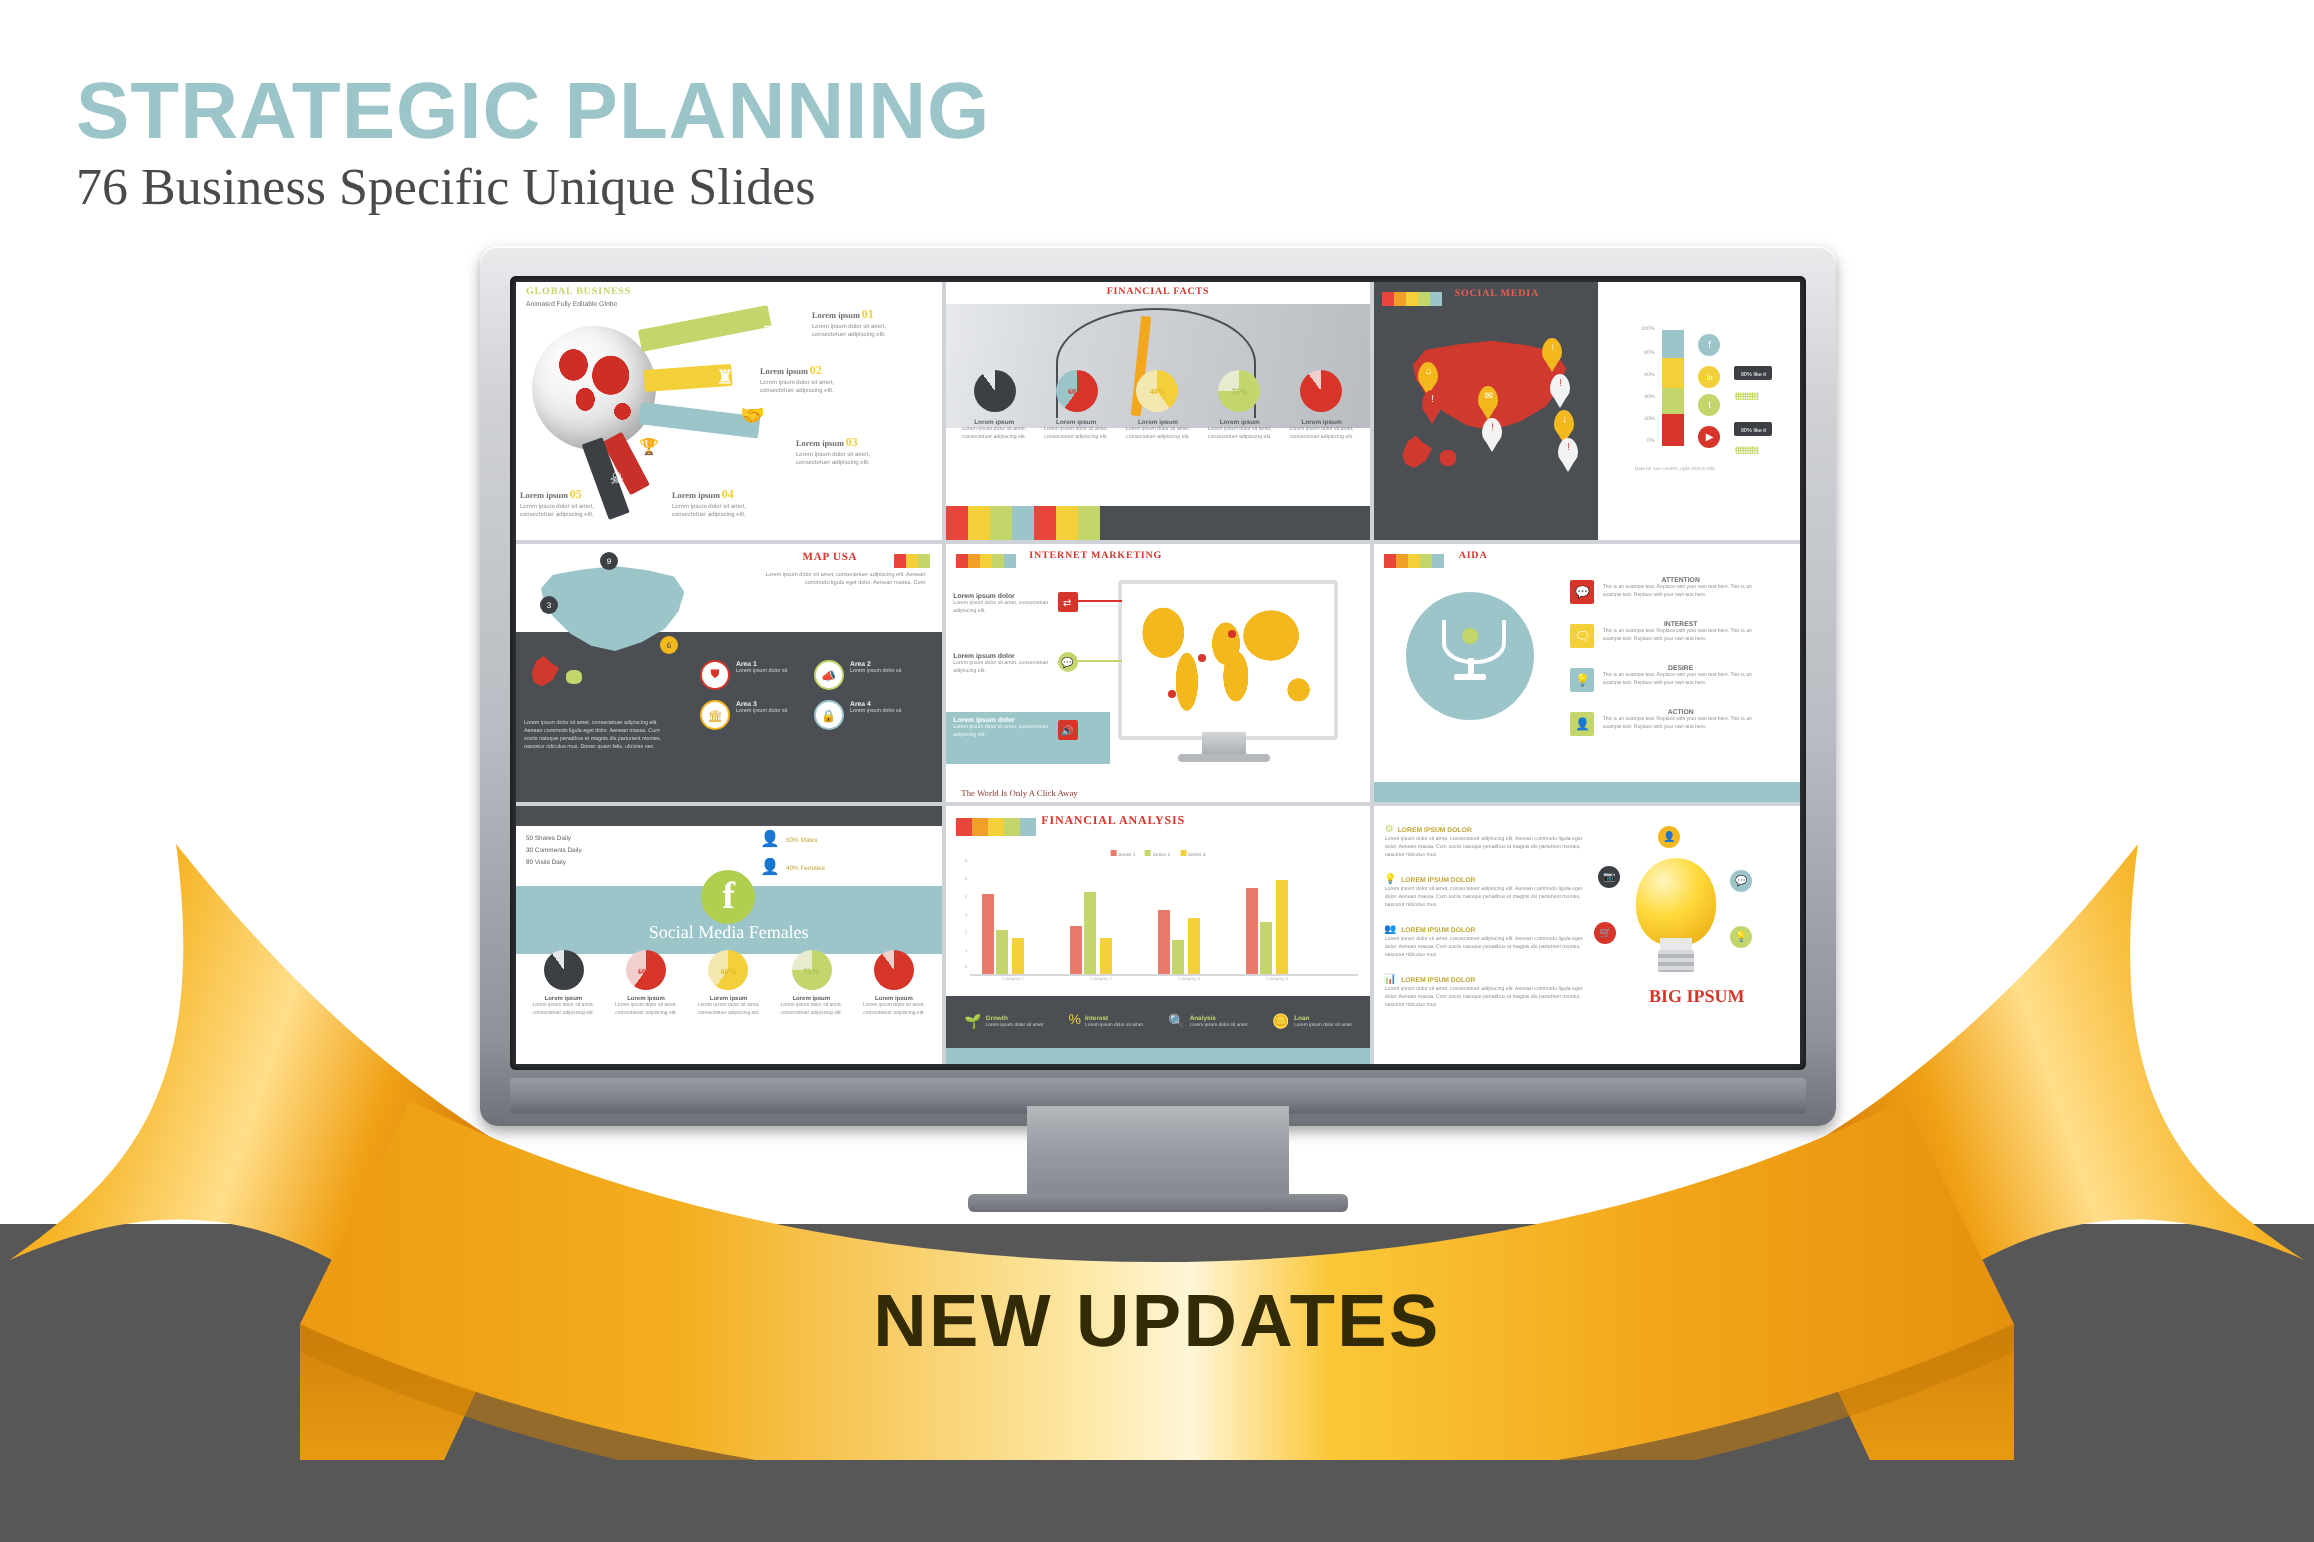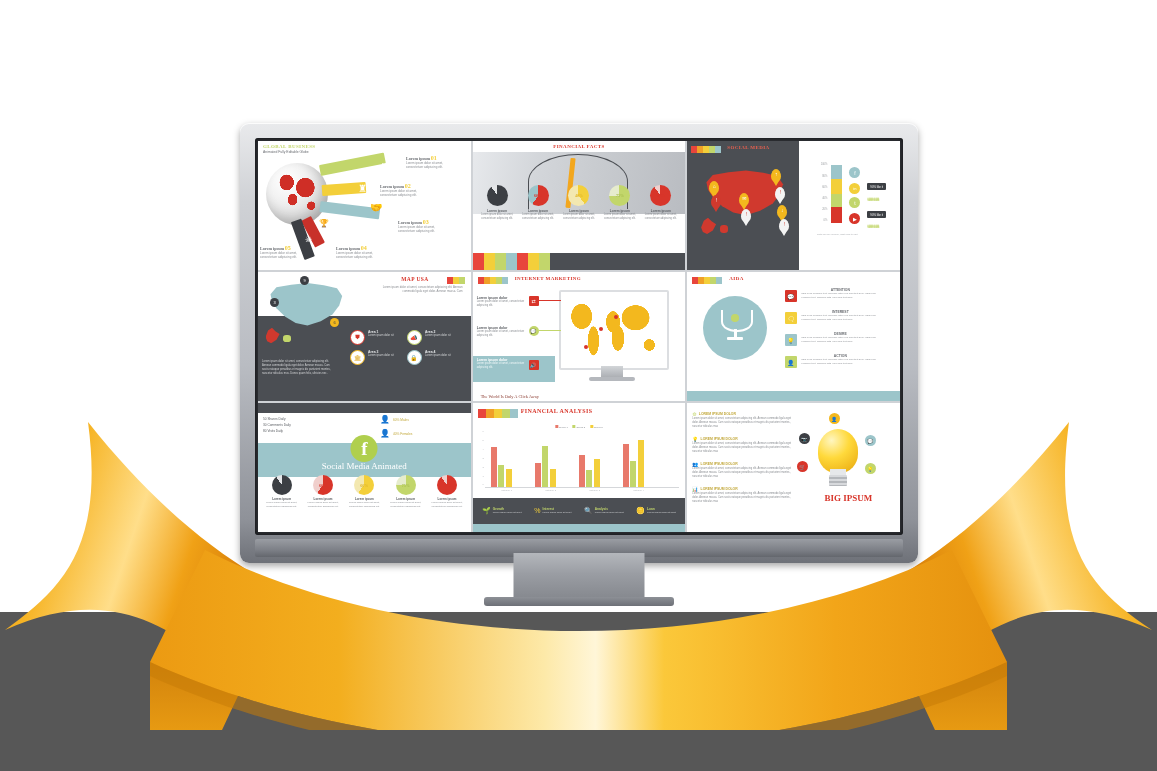--- a/index.html
+++ b/index.html
@@ -181,20 +181,24 @@
   }
 </style>
 </head>
 <body>
 
 <div class="stage">
 
   <div class="bg-white"></div>
   <div class="bg-gray"></div>
 
+  <div class="headline">
+    <div class="t1">STRATEGIC PLANNING</div>
+    <div class="t2">76 Business Specific Unique Slides</div>
+  </div>
 
   <div class="monitor">
     <div class="mon-frame"></div>
     <div class="mon-inner">
       <div class="mon-screen">
         <div class="slide-grid">
 
           <div class="slide">
             <div class="s-title" style="left:5px;top:3px;font-size:5px;color:#c2d66b;">GLOBAL BUSINESS</div>
             <div style="position:absolute;left:5px;top:9px;font-size:3.4px;color:#6b6e73;">Animated Fully Editable Globe</div>
@@ -524,21 +528,21 @@
               <span style="font-size:8px;color:#b6b9bd;">👤</span>
               <span style="font-size:3.2px;color:#c2a83a;">60% Males</span>
             </div>
             <div style="position:absolute;left:122px;top:26px;display:flex;align-items:center;gap:3px;">
               <span style="font-size:8px;color:#b6b9bd;">👤</span>
               <span style="font-size:3.2px;color:#c2a83a;">40% Females</span>
             </div>
 
             <div style="position:absolute;left:0;right:0;top:40px;height:34px;background:#9CC5CA;"></div>
             <div class="fb" style="left:50%;top:32px;transform:translateX(-50%);width:27px;height:27px;font-size:19px;line-height:1;">f</div>
-            <div style="position:absolute;left:0;right:0;top:58px;text-align:center;font-family:'Liberation Serif',serif;font-size:9px;color:#fff;">Social Media Animated</div>
+            <div style="position:absolute;left:0;right:0;top:58px;text-align:center;font-family:'Liberation Serif',serif;font-size:9px;color:#fff;">Social Media Females</div>
 
             <div style="position:absolute;left:0;right:0;top:72px;display:flex;justify-content:space-around;padding:0 3px;">
               <div style="width:34px;text-align:center;">
                 <div class="donut" style="width:20px;height:20px;margin:0 auto;background:conic-gradient(#3c3f44 0 90%,#e4e6e8 90% 100%);">
                   <span style="font-size:4px;color:#3c3f44;">90%</span>
                   </div>
                 <div style="font-size:3px;font-weight:bold;color:#5d6065;margin-top:2px;">Lorem ipsum</div>
                 <div class="lorem" style="font-size:2.5px;">Lorem ipsum dolor sit amet, consectetuer adipiscing elit.</div>
               </div>
               <div style="width:34px;text-align:center;">
@@ -756,14 +760,15 @@
       <path d="M205 255 L268 182 L283 200 L222 330 L150 330 L150 262 Z" fill="url(#gFoldL)"></path>
 
       <path d="M952 255 L889 182 L874 200 L935 330 L1007 330 L1007 262 Z" fill="url(#gFoldR)"></path>
 
       <path d="M205 150 C420 258 737 258 952 150 L1007 262 C760 375 397 375 150 262 Z" fill="url(#gMain)"></path>
 
       <path d="M150 262 C397 375 760 375 1007 262 L1007 276 C760 389 397 389 150 276 Z" fill="#C77C08" opacity=".55"></path>
     </svg>
   </div>
 
+  <div class="ribbon-text">NEW UPDATES</div>
 
 </div>
 
 </body></html>

